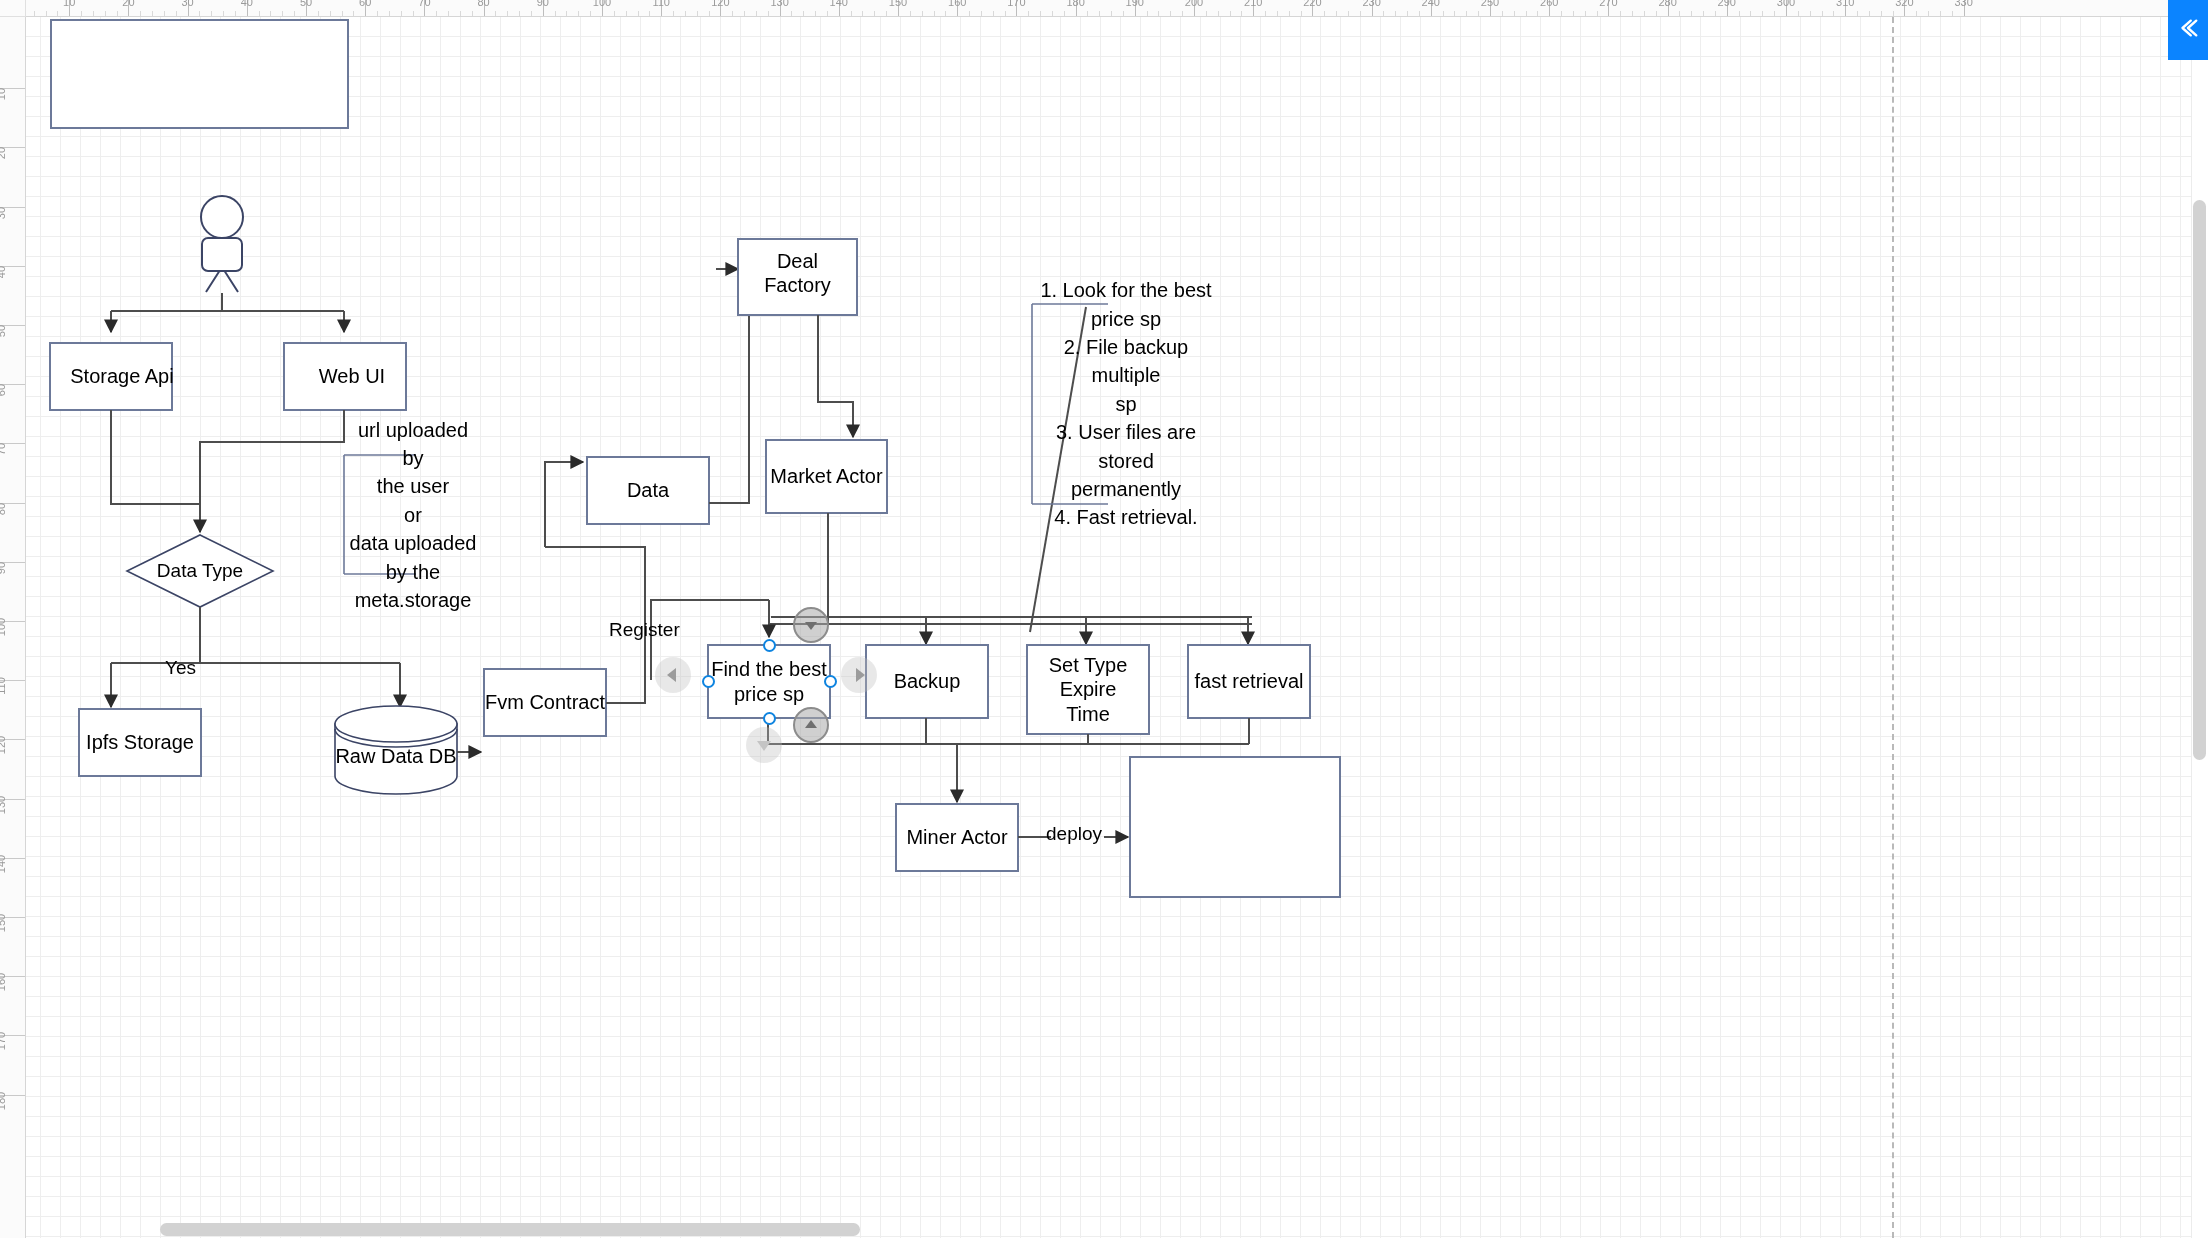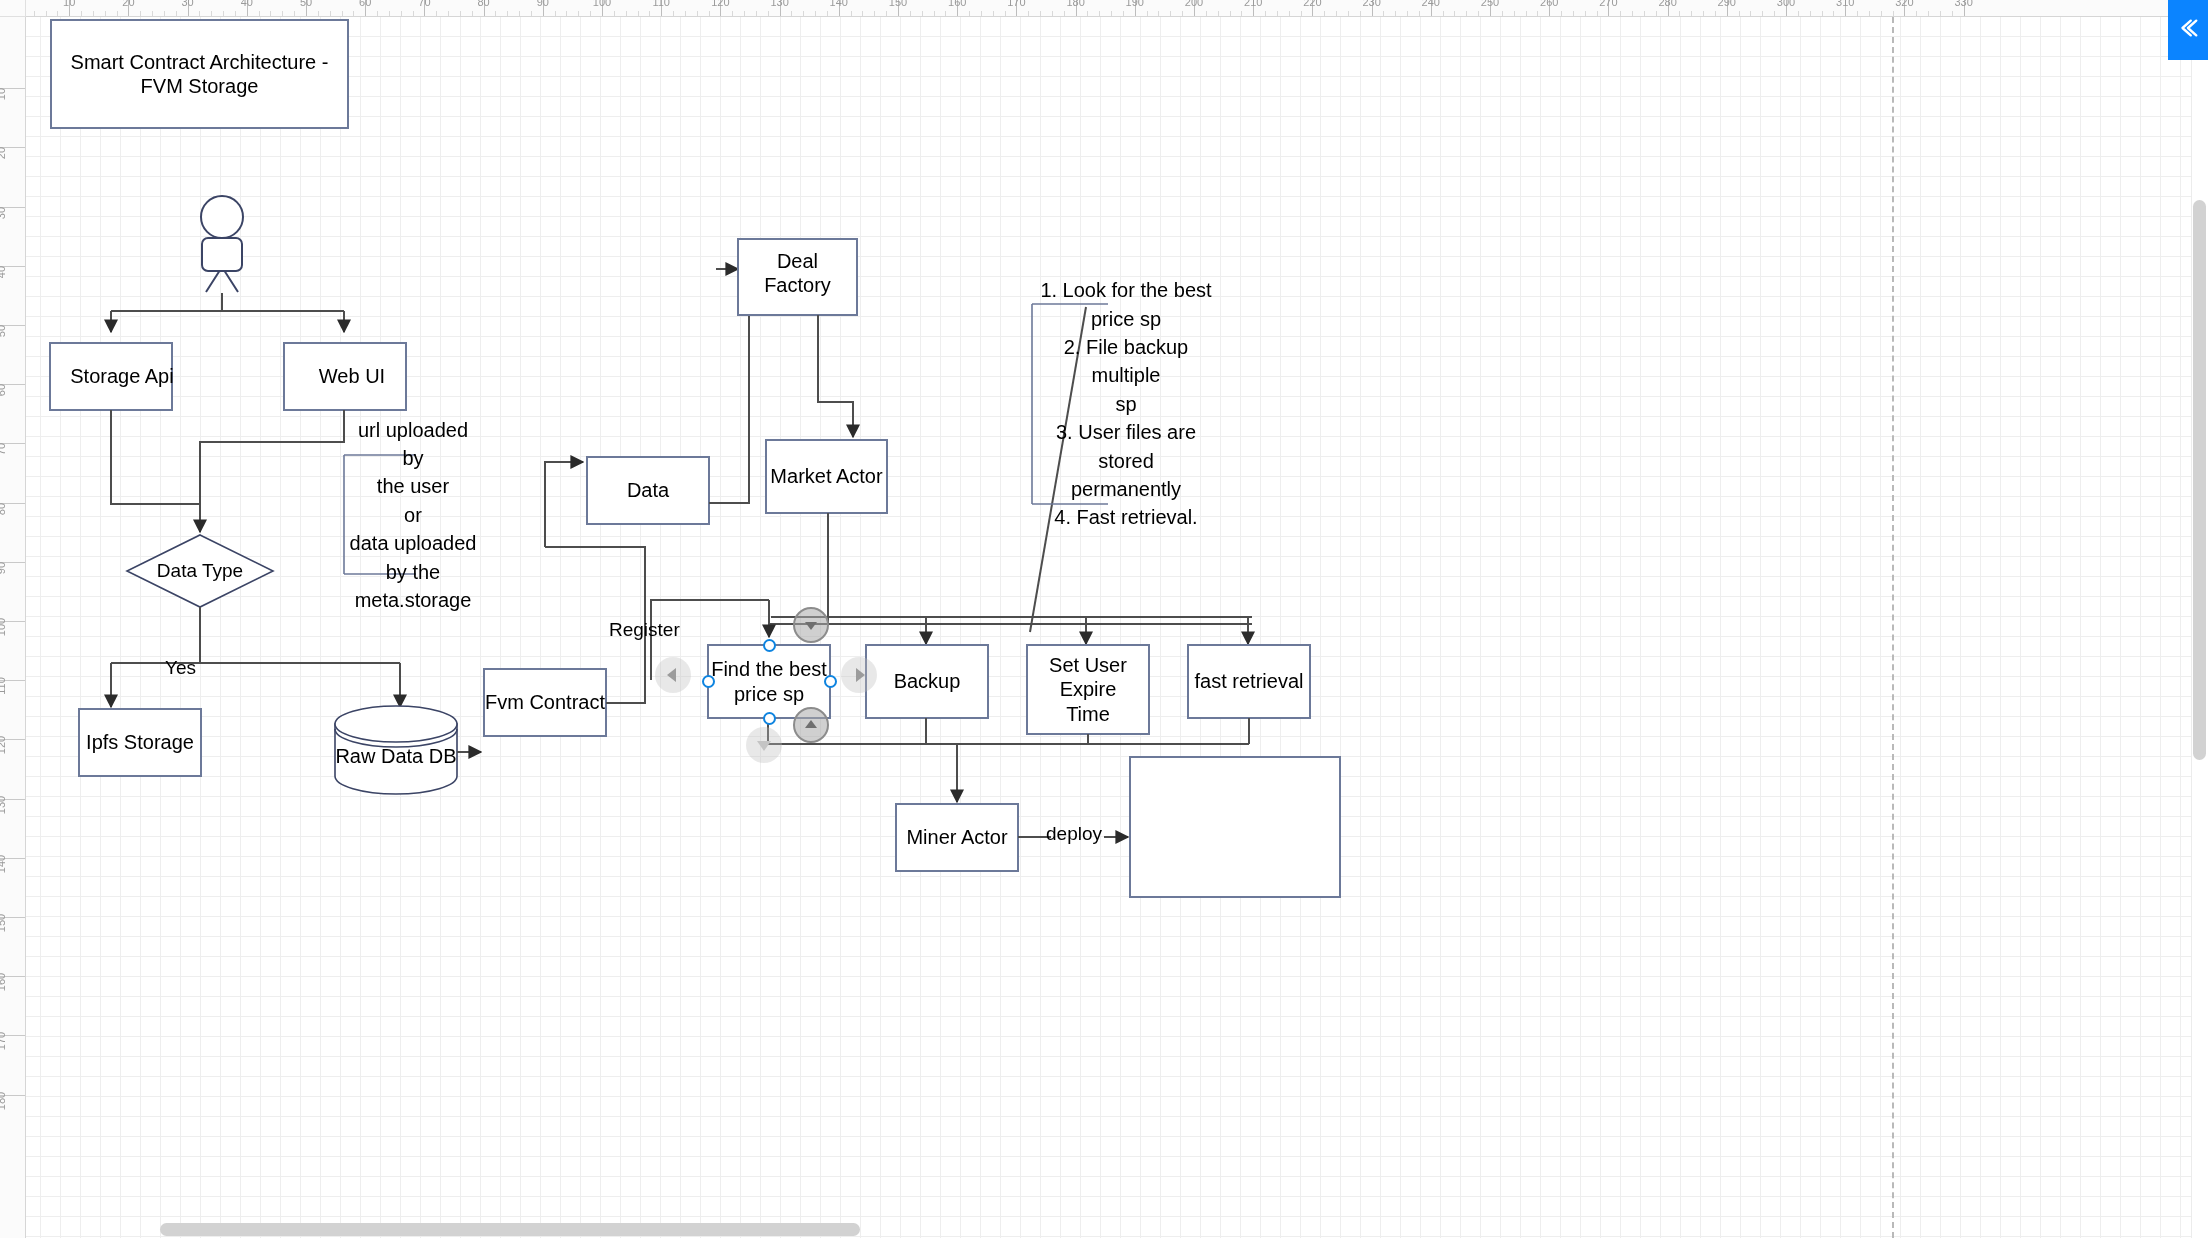--- a/index.html
+++ b/index.html
@@ -497,35 +497,34 @@
         <path d="M 318 557 L 390 557"></path>
       </g>
 
       <g fill="none" stroke="#6c7999" stroke-width="1.6">
         <path d="M 1082 287 L 1006 287"></path>
         <path d="M 1006 287 L 1006 487"></path>
         <path d="M 1006 487 L 1082 487"></path>
       </g>
     </svg>
 
-    <div class="node-label" style="left:25px;  top:3px;   width:297px; height:108px; padding:0 14px;">Smart Contract Architecture  - FVM Storage</div>
     <div class="node-label" style="left:24px;  top:326px; width:144px; height:67px;">Storage Api</div>
     <div class="node-label" style="left:258px; top:326px; width:136px; height:67px;">Web UI</div>
     <div class="node-label" style="left:101px; top:534px; width:146px; height:40px; font-size:19px;">Data Type</div>
     <div class="node-label" style="left:53px;  top:692px; width:122px; height:67px;">Ipfs Storage</div>
     <div class="node-label" style="left:309px; top:712px; width:122px; height:55px;">Raw Data DB</div>
     <div class="node-label" style="left:458px; top:652px; width:122px; height:67px;">Fvm Contract</div>
     <div class="node-label" style="left:561px; top:440px; width:122px; height:67px;">Data</div>
     <div class="node-label" style="left:712px; top:222px; width:119px; height:68px;">Deal
 Factory</div>
     <div class="node-label" style="left:740px; top:423px; width:121px; height:73px;">Market Actor</div>
     <div class="node-label" style="left:682px; top:628px; width:122px; height:73px;">Find the best
 price sp</div>
     <div class="node-label" style="left:840px; top:628px; width:122px; height:73px;">Backup</div>
-    <div class="node-label" style="left:1001px;top:628px; width:122px; height:89px;">Set User
+    <div class="node-label" style="left:1001px;top:628px; width:122px; height:89px;">Set Type
 Expire
 Time</div>
     <div class="node-label" style="left:1162px;top:628px; width:122px; height:73px;">fast retrieval</div>
     <div class="node-label" style="left:870px; top:787px; width:122px; height:67px;">Miner Actor</div>
 
     <div class="note-label" style="left:322px; top:438px; width:130px; height:120px;">url uploaded by
 the user
 or
 data uploaded
 by the

